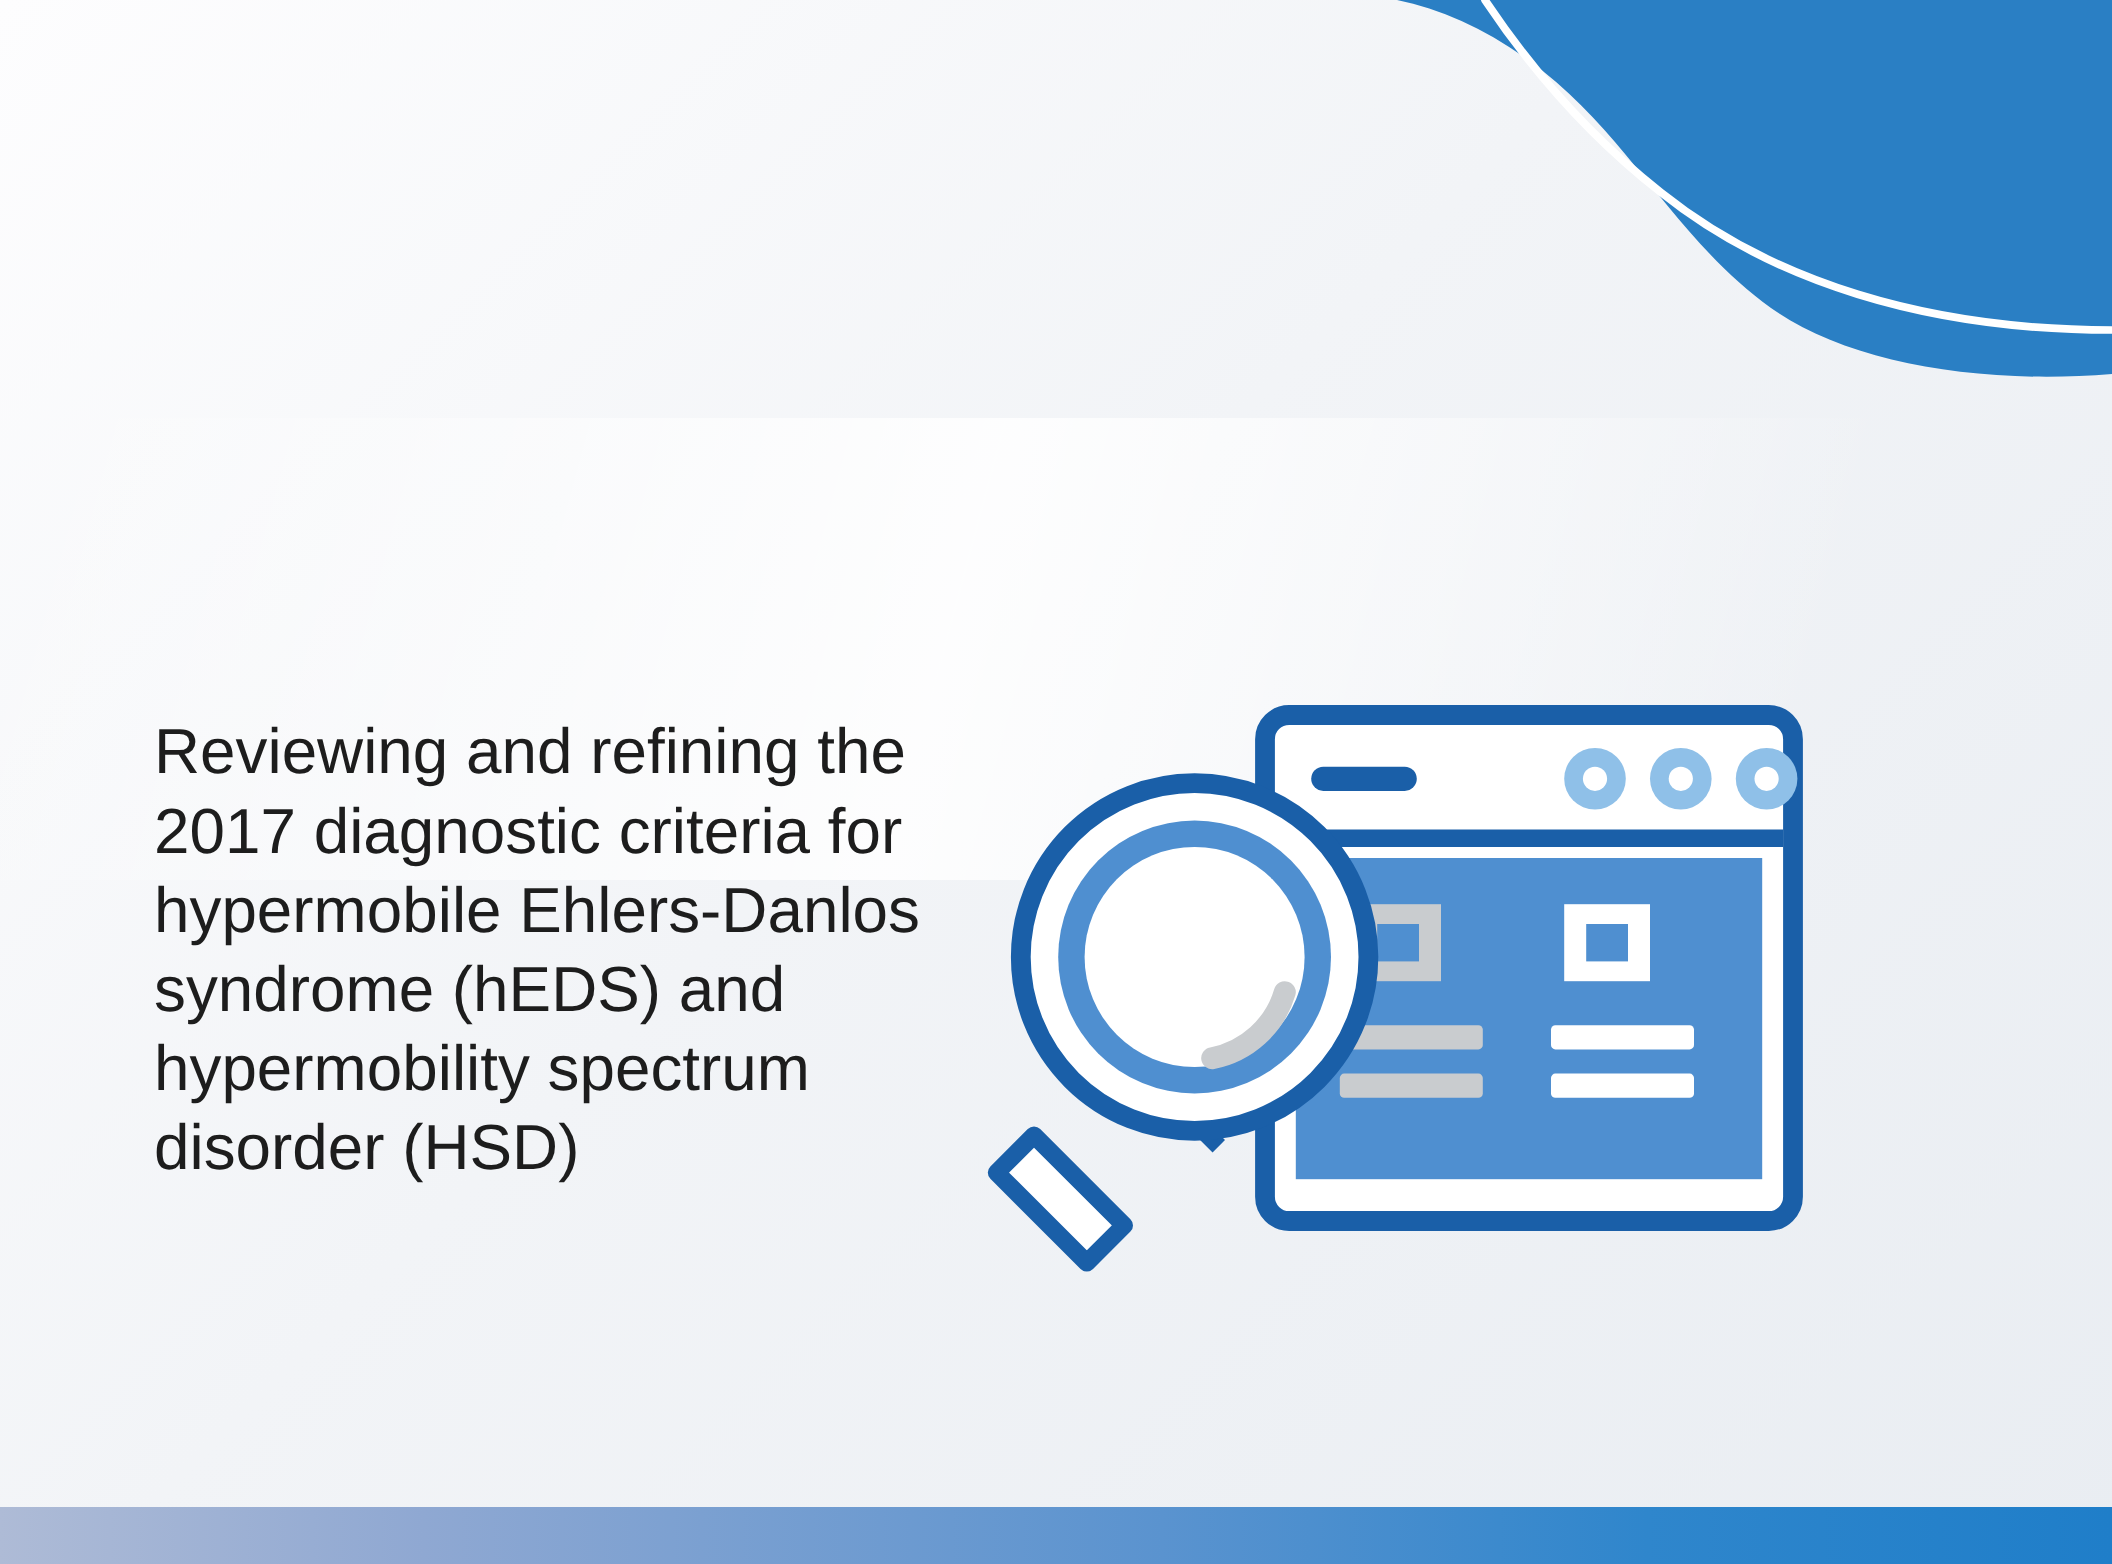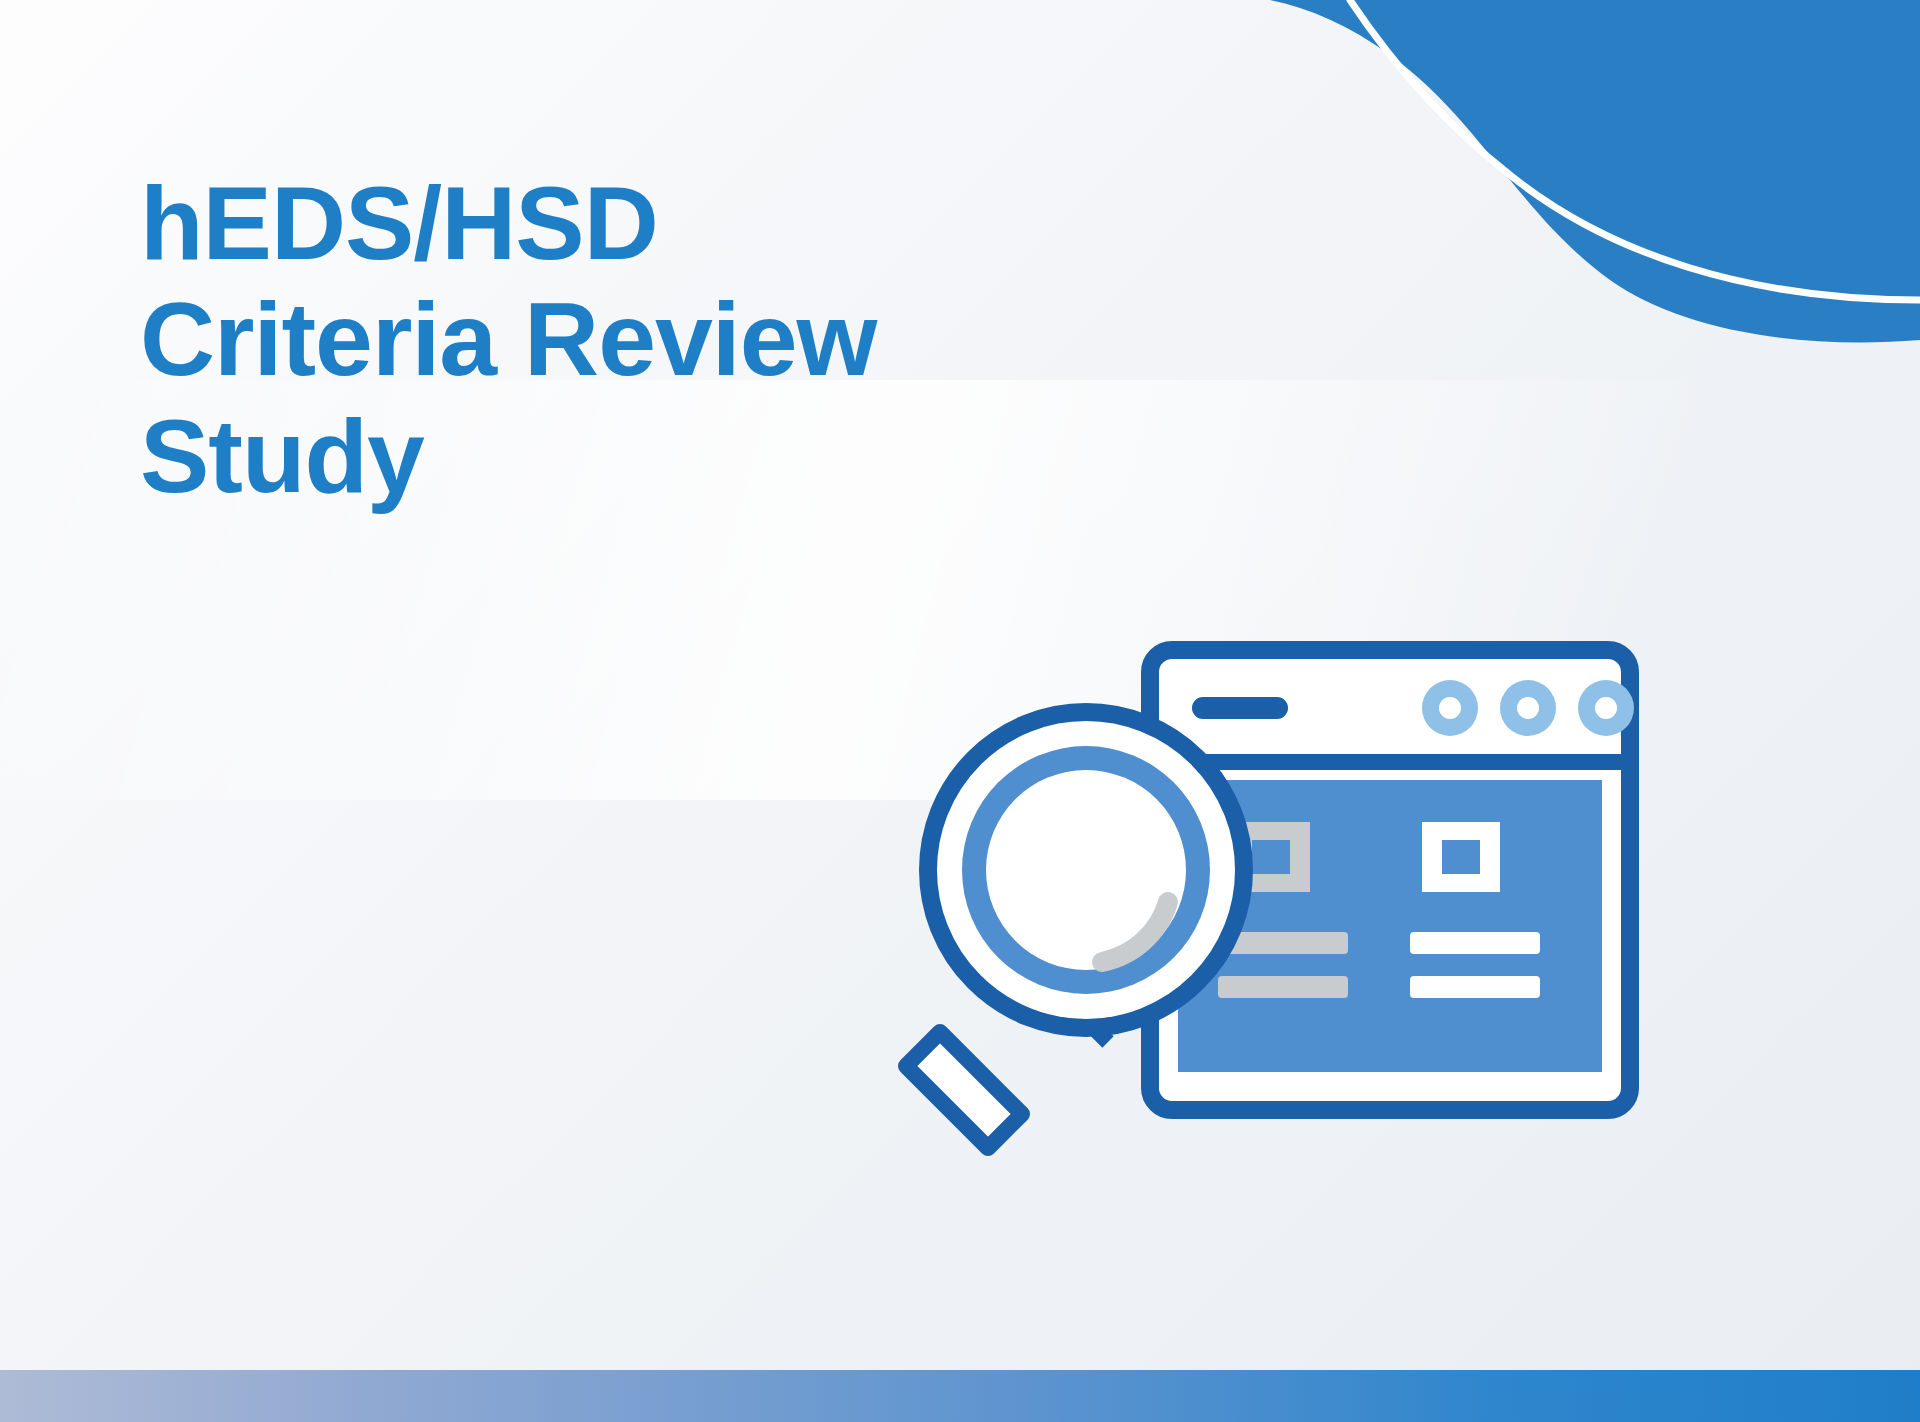--- a/index.html
+++ b/index.html
@@ -98,24 +98,22 @@
 
   <div class="blob-wrap">
     <svg width="1000" height="520" viewBox="0 0 1000 520" xmlns="http://www.w3.org/2000/svg">
       <path d="M 1000 0 L 1000 340 C 880 350 760 330 690 280 C 600 215 560 120 470 55 C 430 26 390 8 350 0 Z" fill="#2a7fc4"></path>
       <path d="M 430 0 C 470 60 520 120 590 175 C 690 255 830 300 1000 300" fill="none" stroke="#ffffff" stroke-width="7" stroke-linecap="round"></path>
     </svg>
   </div>
 
   <div class="sheen"></div>
 
-  <h1 class="title">hEDS/HSD
-Criteria Review
-Study</h1>
 
+  <p class="subtitle">Reviewing and refining the 2017 diagnostic criteria for hypermobile Ehlers-Danlos syndrome (hEDS) and hypermobility spectrum disorder (HSD)</p>
 
   <div class="illustration">
     <svg width="1000" height="620" viewBox="0 0 1000 620" xmlns="http://www.w3.org/2000/svg">
 
       <g>
         <rect x="310" y="10" width="480" height="460" rx="22" ry="22" fill="#ffffff" stroke="#1a5fa8" stroke-width="18"></rect>
 
         <line x1="319" y1="122" x2="781" y2="122" stroke="#1a5fa8" stroke-width="16"></line>
 
         <rect x="352" y="57" width="96" height="22" rx="11" fill="#1a5fa8"></rect>

